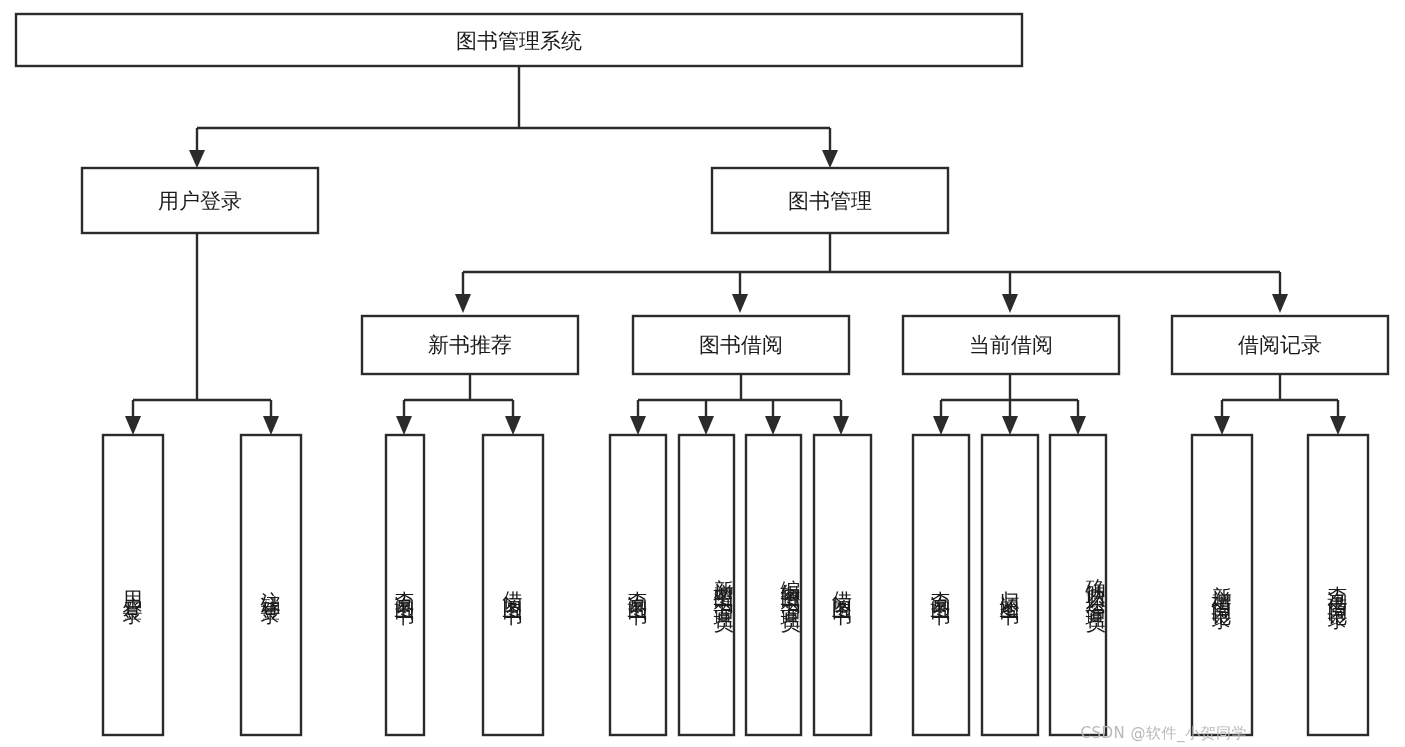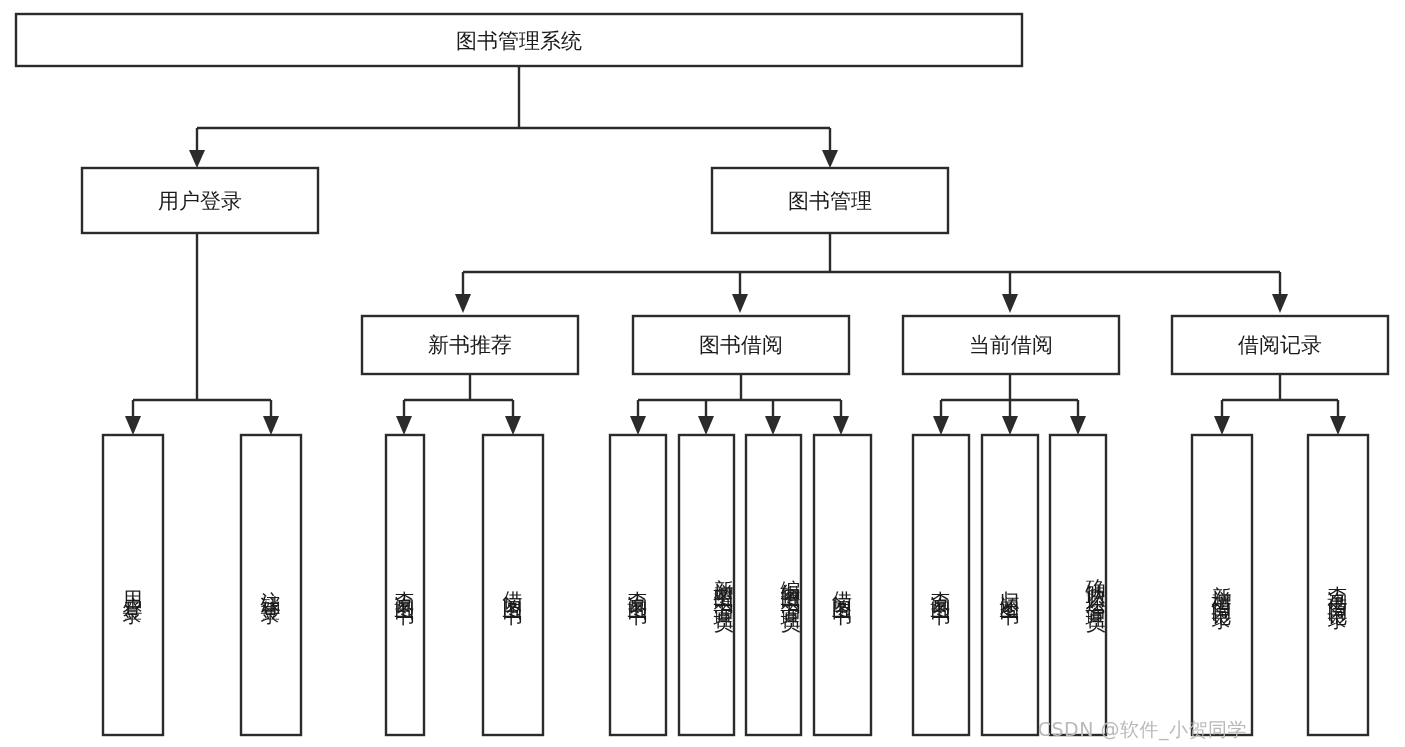--- a/index.html
+++ b/index.html
@@ -31,21 +31,21 @@
     font-family:"DejaVu Sans","Liberation Sans",sans-serif;
     display:flex;
     align-items:center;
     justify-content:center;
     white-space:nowrap;
     pointer-events:none;
   }
   .watermark{
     position:absolute;
     right:10px;bottom:4px;
-    font-size:19px;
+    font-size:15px;
     color:#b9b9b9;
     font-family:"DejaVu Sans","Liberation Sans",sans-serif;
     letter-spacing:0.5px;
     white-space:nowrap;
   }
 </style>
 </head>
 <body>
 
 <div id="canvas">

